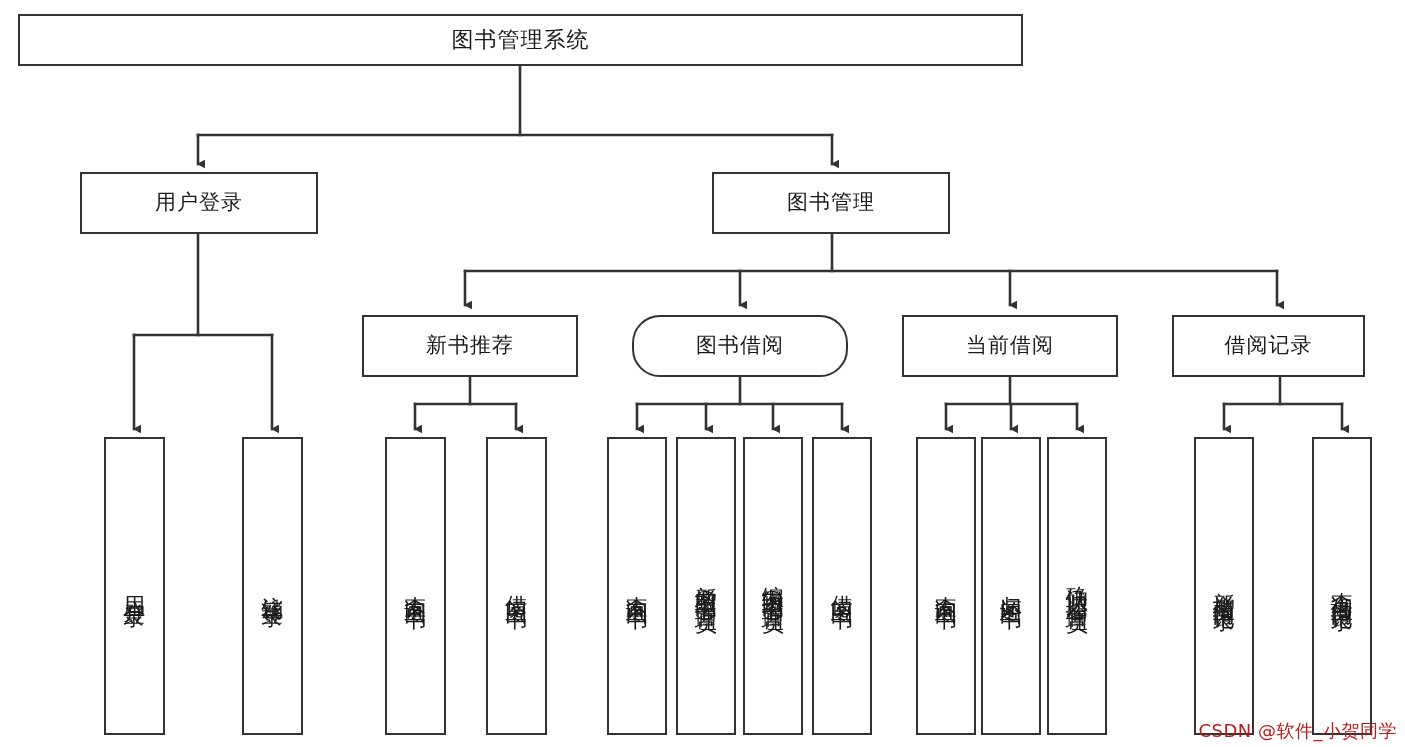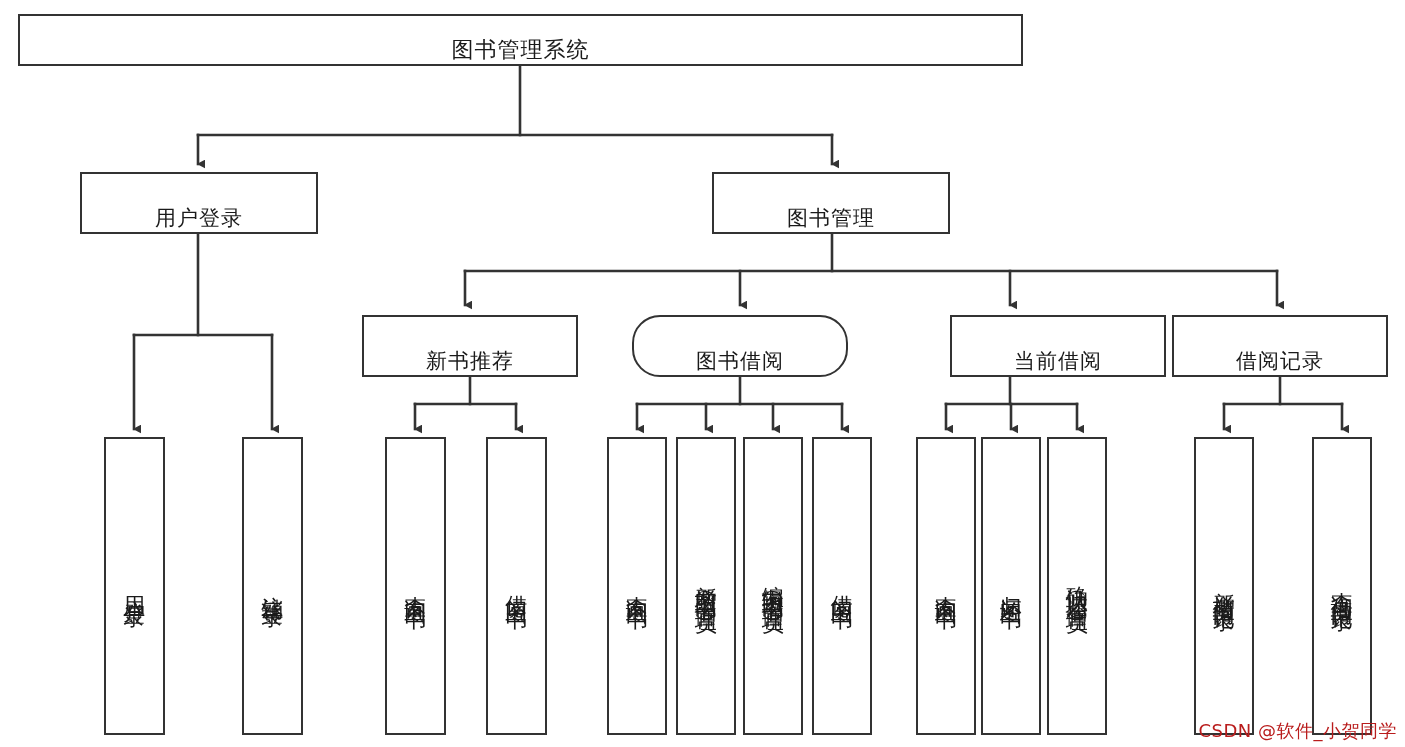--- a/index.html
+++ b/index.html
@@ -24,21 +24,21 @@
     top: 0;
     width: 1405px;
     height: 747px;
   }
   .node {
     position: absolute;
     box-sizing: border-box;
     background: #ffffff;
     border: 2px solid #333333;
     display: flex;
-    align-items: flex-end;
+    align-items: center;
     justify-content: center;
     z-index: 2;
   }
   .node .label {
     color: #1a1a1a;
     line-height: 1.22;
     text-align: center;
     white-space: pre;
   }
   .node.horizontal .label {
@@ -142,25 +142,25 @@
   </div>
 
   <div class="node horizontal" style="left:712px; top:172px; width:238px; height:62px;">
     <span class="label">图书管理</span>
   </div>
 
   <div class="node horizontal" style="left:632px; top:315px; width:216px; height:62px;border-radius:28px;">
     <span class="label">图书借阅</span>
   </div>
 
-  <div class="node horizontal" style="left:902px; top:315px; width:216px; height:62px;margin-left:48px;">
+  <div class="node horizontal" style="left:902px; top:315px; width:216px; height:62px;">
     <span class="label">当前借阅</span>
   </div>
 
-  <div class="node horizontal" style="left:1172px; top:315px; width:216px; height:62px;">
+  <div class="node horizontal" style="left:1172px; top:315px; width:193px; height:62px;">
     <span class="label">借阅记录</span>
   </div>
 
   <div class="node vertical" style="left:104px; top:437px; width:61px; height:298px;">
     <span class="label">用户登录</span>
   </div>
 
   <div class="node vertical" style="left:242px; top:437px; width:61px; height:298px;">
     <span class="label">注销登录</span>
   </div>

